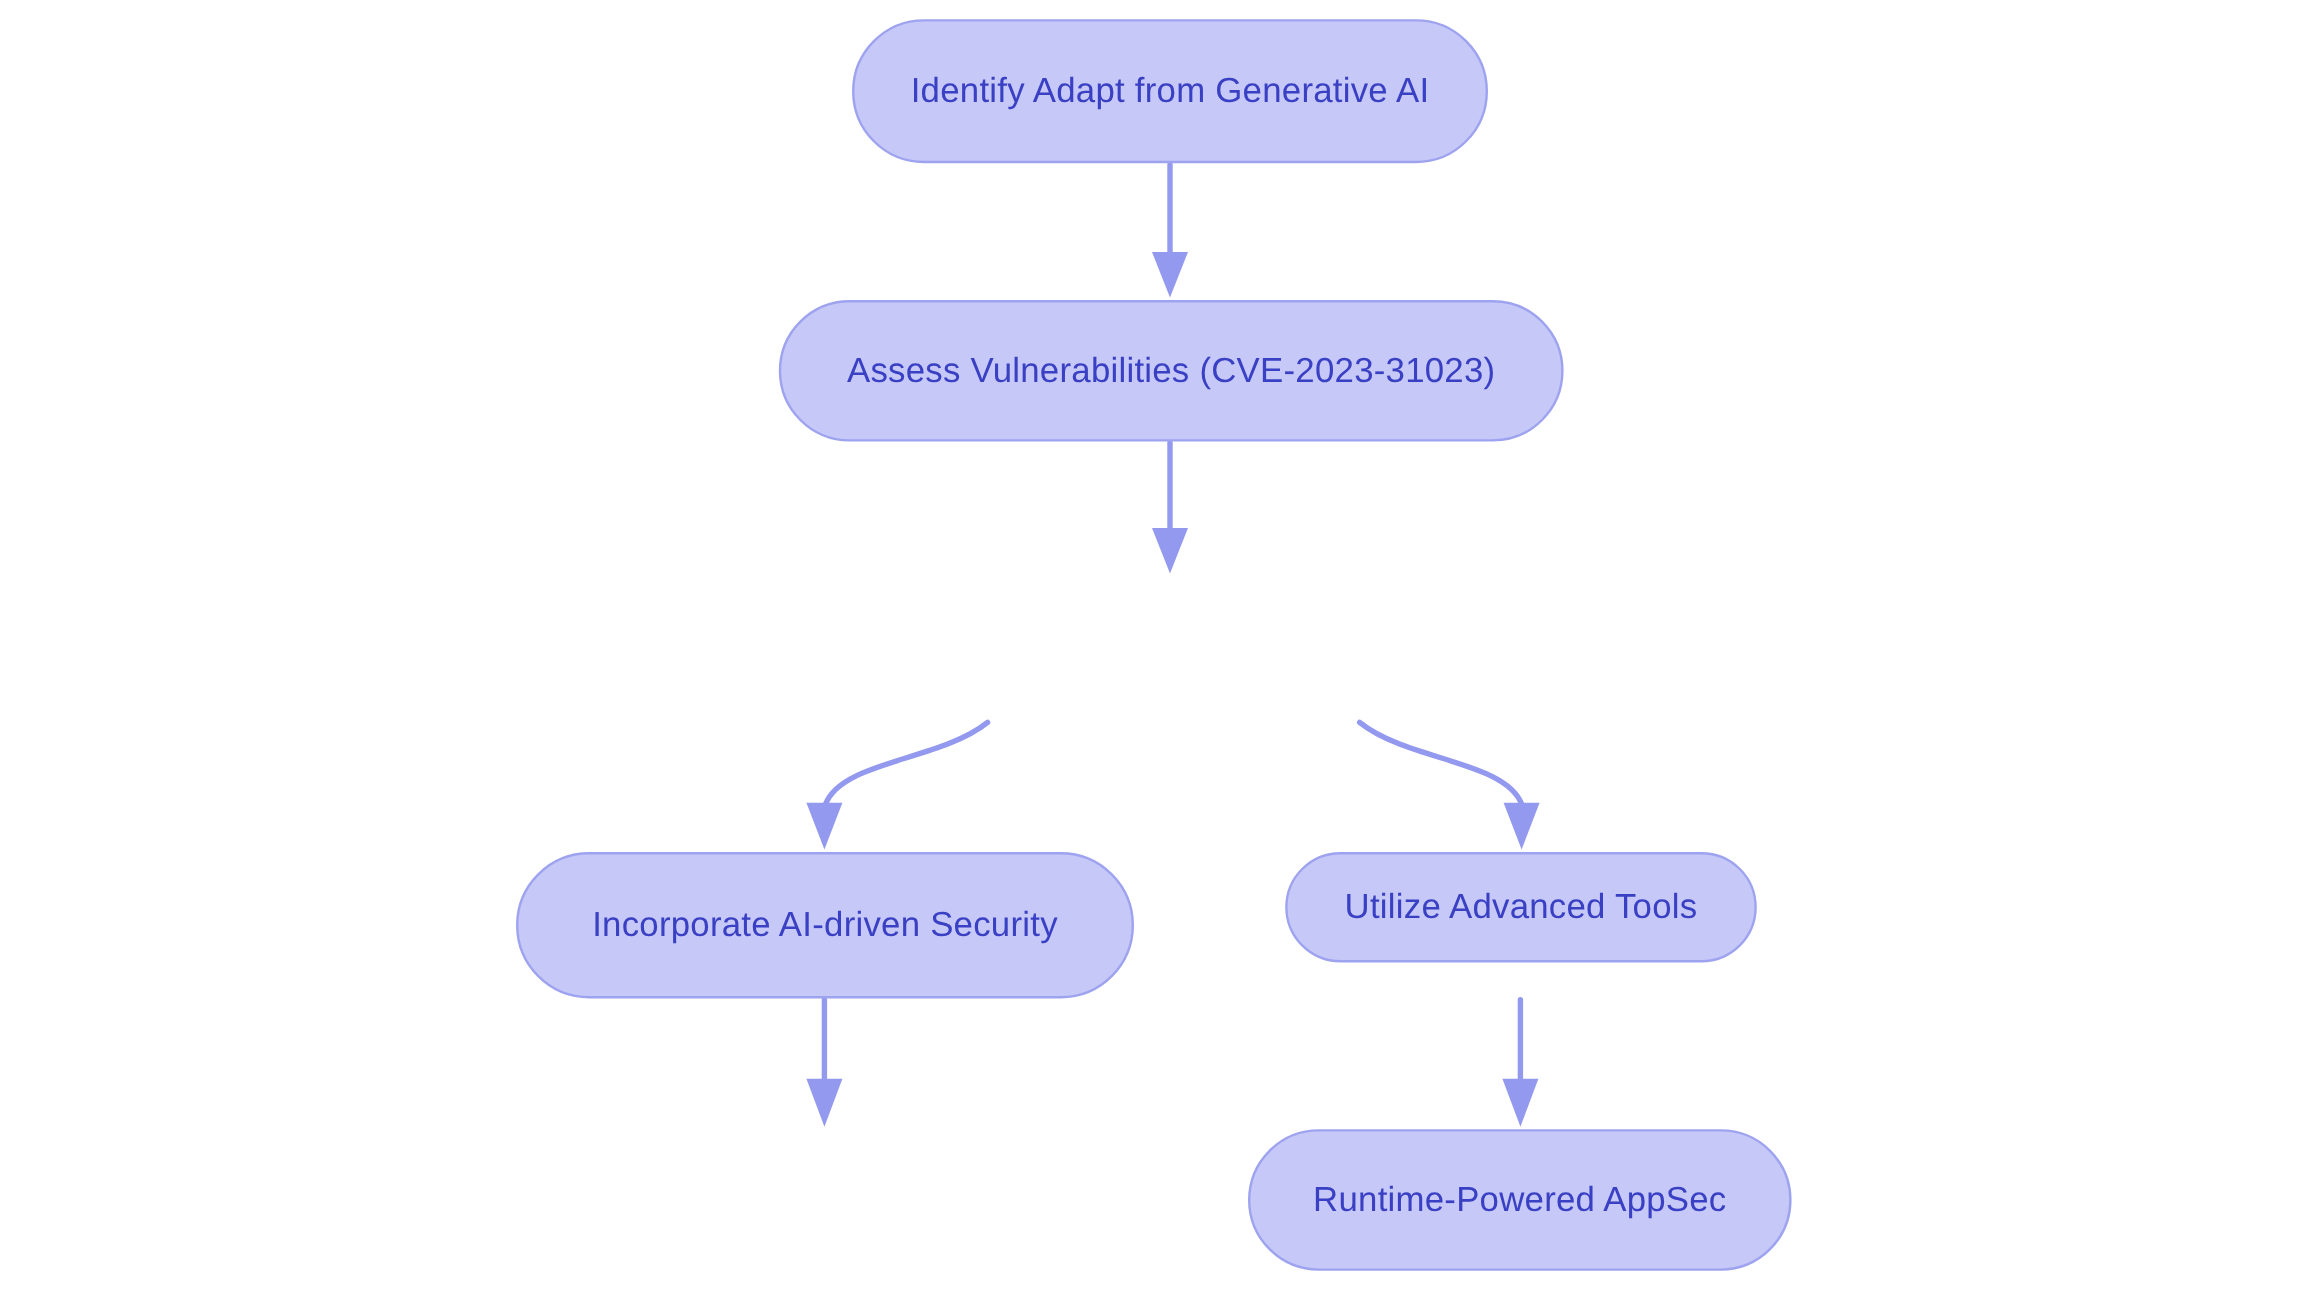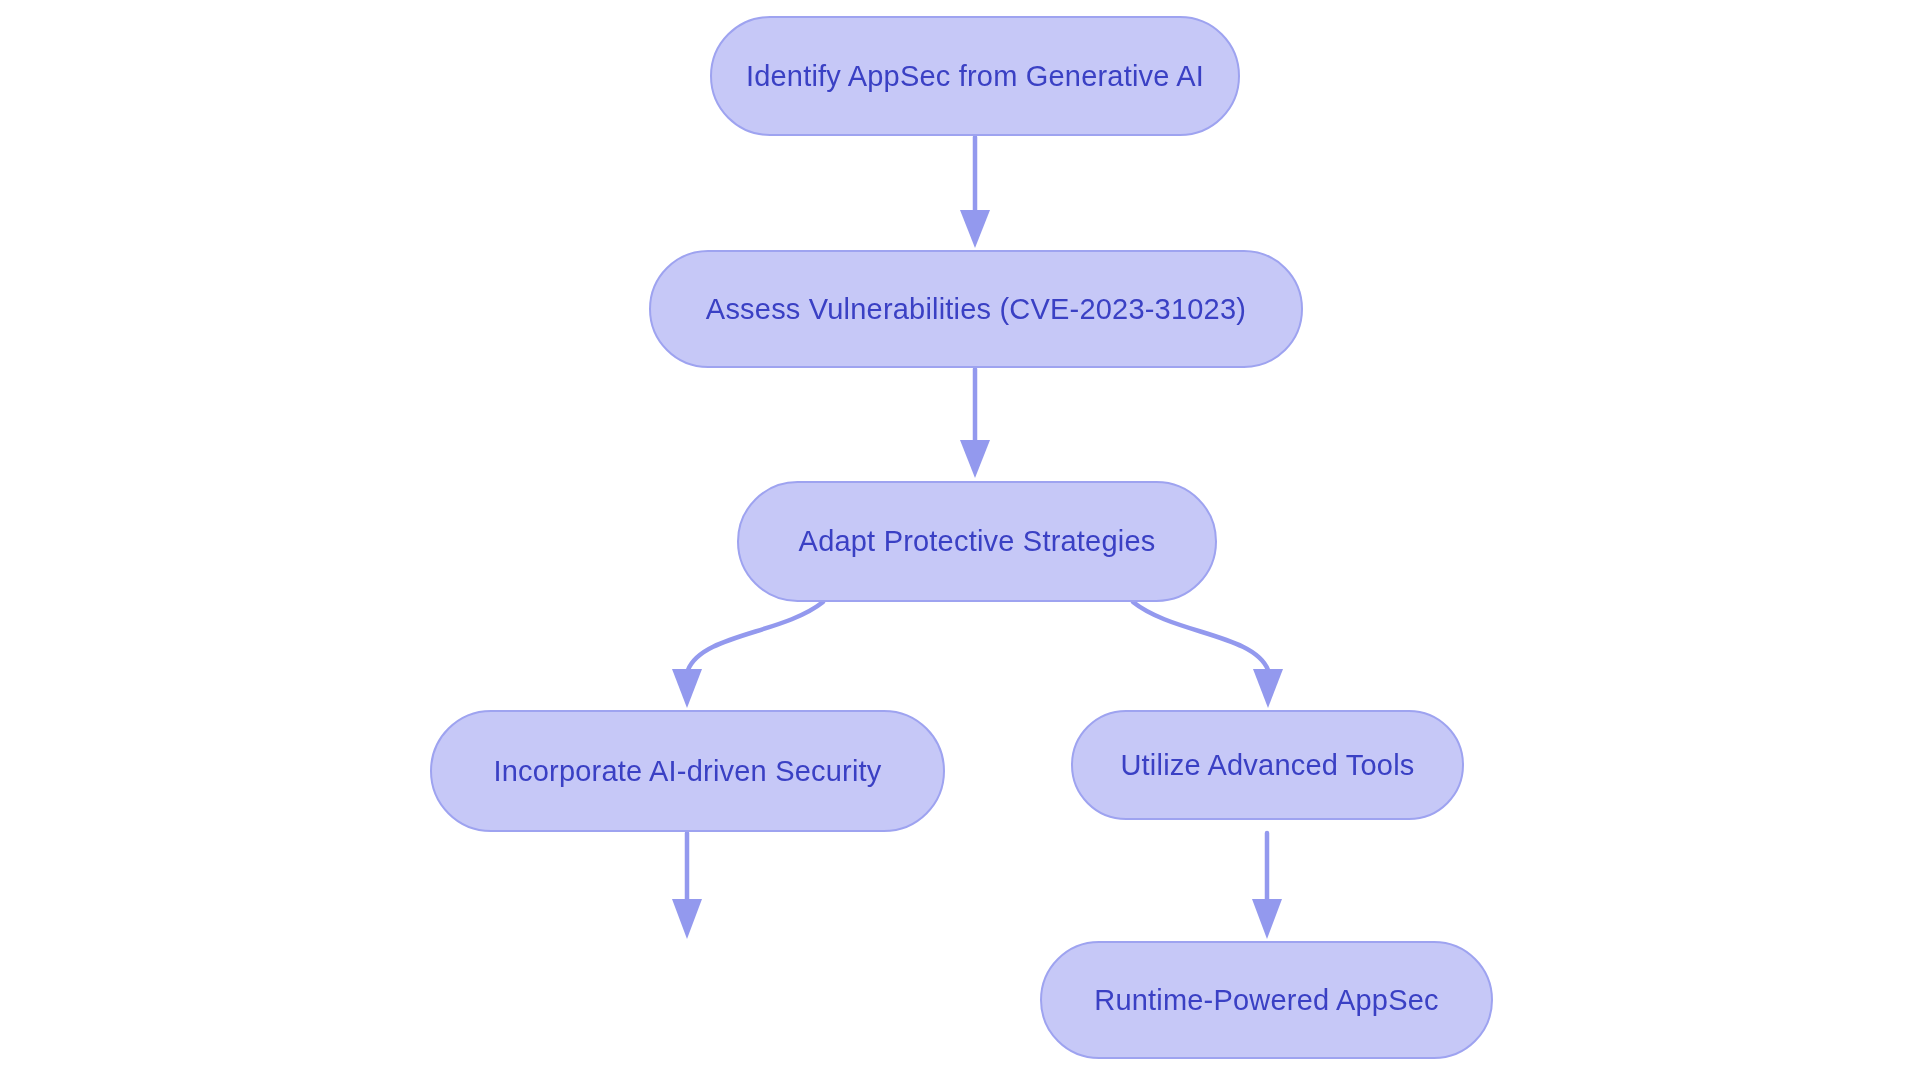--- a/index.html
+++ b/index.html
@@ -50,21 +50,21 @@
     font-size: 29px;
     letter-spacing: 0.2px;
     text-align: center;
     white-space: nowrap;
   }
   
   .n-identify   { left: 710px;  top: 16px;  width: 530px; height: 120px; }
   .n-assess     { left: 649px;  top: 250px; width: 654px; height: 118px; }
   .n-adapt      { left: 737px;  top: 481px; width: 480px; height: 121px; }
   .n-incorporate{ left: 430px;  top: 710px; width: 515px; height: 122px; }
-  .n-utilize    { left: 1071px; top: 710px; width: 393px; height: 110px; }
+  .n-utilize    { left: 1071px; top: 710px; width: 393px; height: 92px; }
   .n-dynamic    { left: 442px;  top: 941px; width: 491px; height: 118px; }
   .n-runtime    { left: 1040px; top: 941px; width: 453px; height: 118px; }
 </style>
 </head>
 <body>
 
 <div class="canvas">
 
   <svg class="edges-layer" viewBox="0 0 1920 1083" xmlns="http://www.w3.org/2000/svg">
 
@@ -81,30 +81,27 @@
     <polygon points="1253,669 1283,669 1268,708"></polygon>
 
     <path d="M687,833 L687,901"></path>
     <polygon points="672,899 702,899 687,939"></polygon>
 
     <path d="M1267,833 L1267,901"></path>
     <polygon points="1252,899 1282,899 1267,939"></polygon>
   </svg>
 
   <div class="node n-identify">
-    <span>Identify AppSec from Generative AI</span>
+    <span>Identify Adapt from Generative AI</span>
   </div>
 
   <div class="node n-assess">
     <span>Assess Vulnerabilities (CVE-2023-31023)</span>
   </div>
 
-  <div class="node n-adapt">
-    <span>Adapt Protective Strategies</span>
-  </div>
 
   <div class="node n-incorporate">
     <span>Incorporate AI-driven Security</span>
   </div>
 
   <div class="node n-utilize">
     <span>Utilize Advanced Tools</span>
   </div>
 
 

